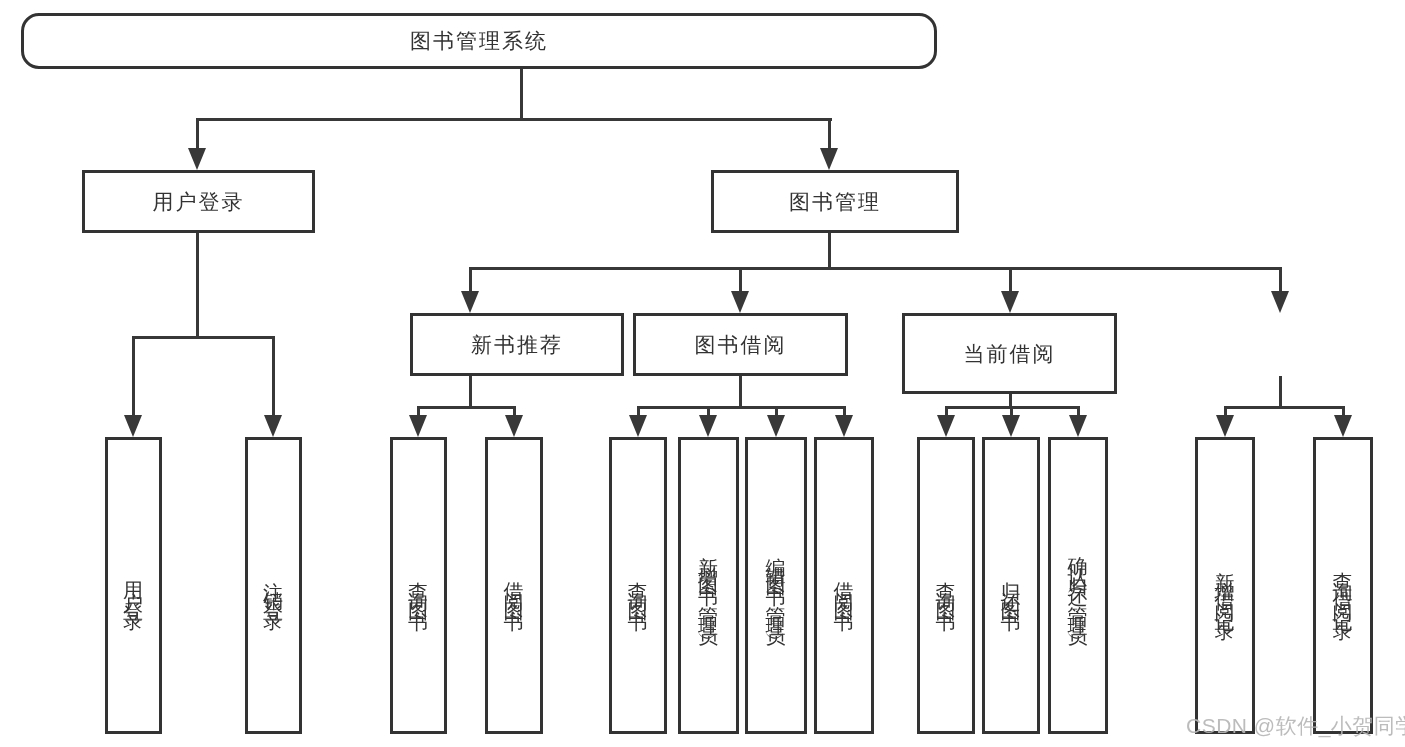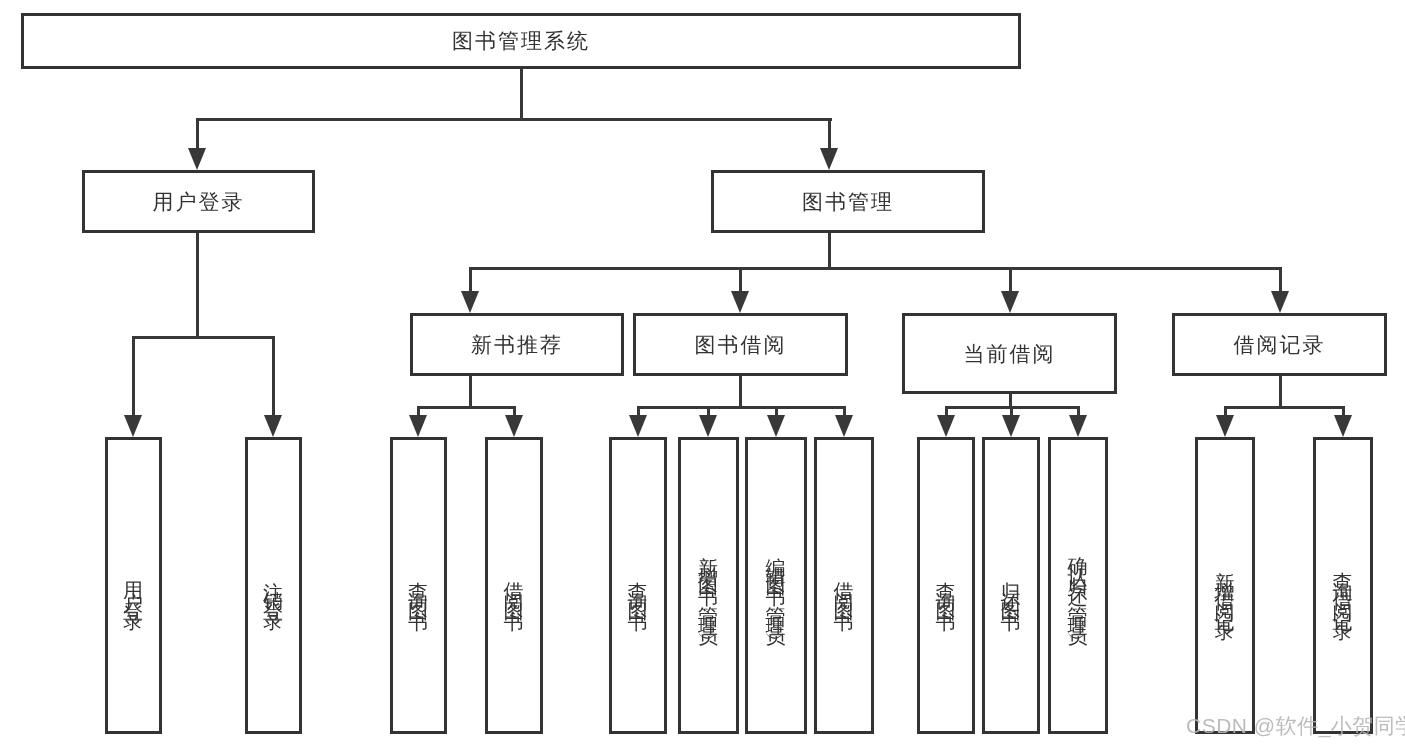--- a/index.html
+++ b/index.html
@@ -90,42 +90,39 @@
   <div class="vl" style="left:1077px;top:406px;height:11px;"></div>
   <div class="ar" style="left:1069px;top:415px;"></div>
 
   <div class="vl" style="left:1279px;top:376px;height:33px;"></div>
   <div class="hl" style="left:1224px;top:406px;width:121px;"></div>
   <div class="vl" style="left:1224px;top:406px;height:11px;"></div>
   <div class="ar" style="left:1216px;top:415px;"></div>
   <div class="vl" style="left:1342px;top:406px;height:11px;"></div>
   <div class="ar" style="left:1334px;top:415px;"></div>
 
-  <div class="box" style="left:21px;top:13px;width:1000px;height:56px;">
+  <div class="box" style="left:21px;top:13px;width:916px;height:56px;border-radius:18px;">
     <span>图书管理系统</span>
   </div>
 
   <div class="box" style="left:82px;top:170px;width:233px;height:63px;">
     <span>用户登录</span>
   </div>
-  <div class="box" style="left:711px;top:170px;width:274px;height:63px;">
+  <div class="box" style="left:711px;top:170px;width:248px;height:63px;">
     <span>图书管理</span>
   </div>
 
   <div class="box" style="left:363px;top:313px;width:214px;height:63px;margin-left:47px;">
     <span>新书推荐</span>
   </div>
   <div class="box" style="left:633px;top:313px;width:215px;height:63px;justify-content:center;">
     <span>图书借阅</span>
   </div>
   <div class="box" style="left:902px;top:313px;width:215px;height:81px;">
     <span>当前借阅</span>
-  </div>
-  <div class="box" style="left:1172px;top:313px;width:215px;height:63px;">
-    <span>借阅记录</span>
   </div>
 
   <div class="vbox" style="left:105px;top:437px;width:57px;height:297px;">
     <span>用户登录</span>
   </div>
   <div class="vbox" style="left:245px;top:437px;width:57px;height:297px;">
     <span>注销登录</span>
   </div>
 
   <div class="vbox" style="left:390px;top:437px;width:57px;height:297px;">

